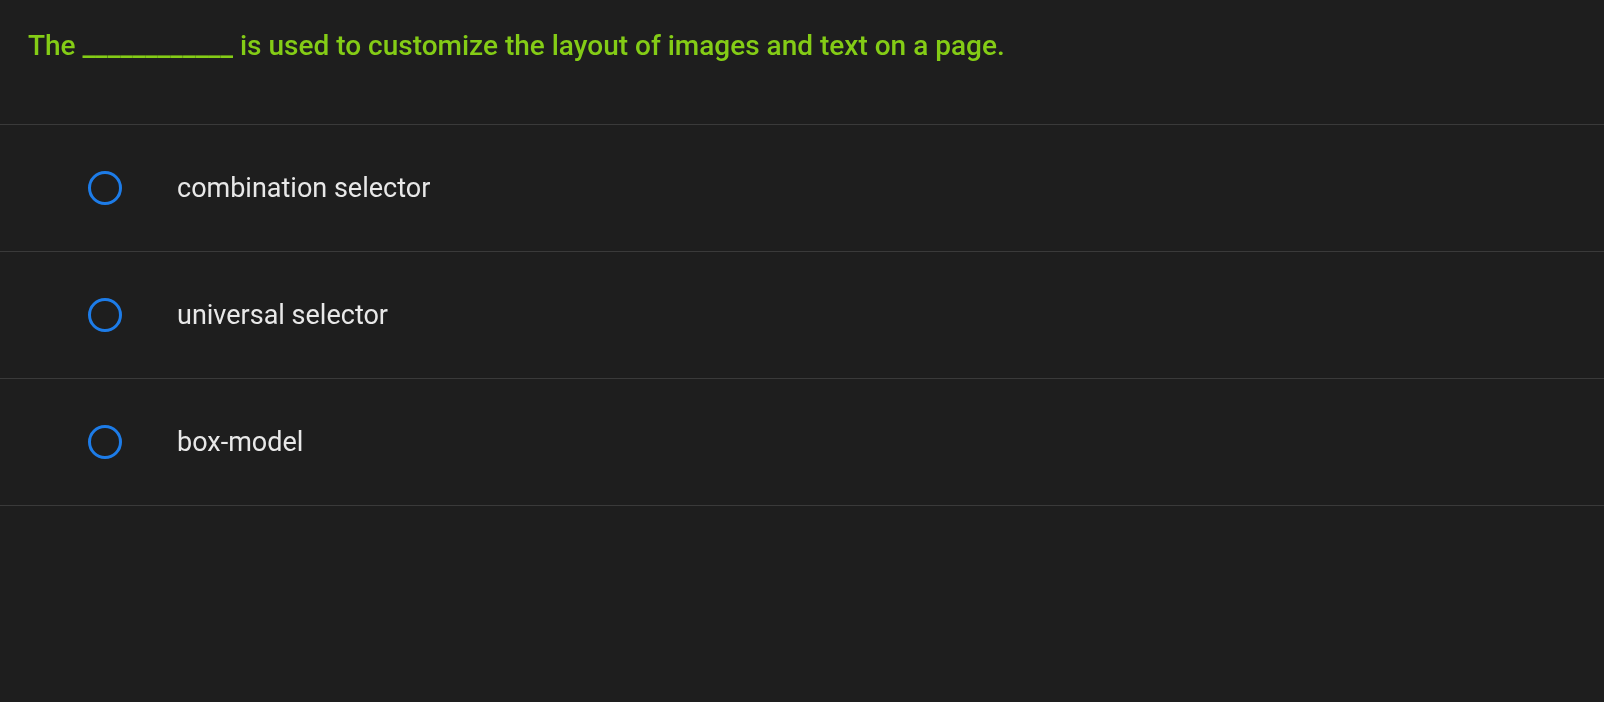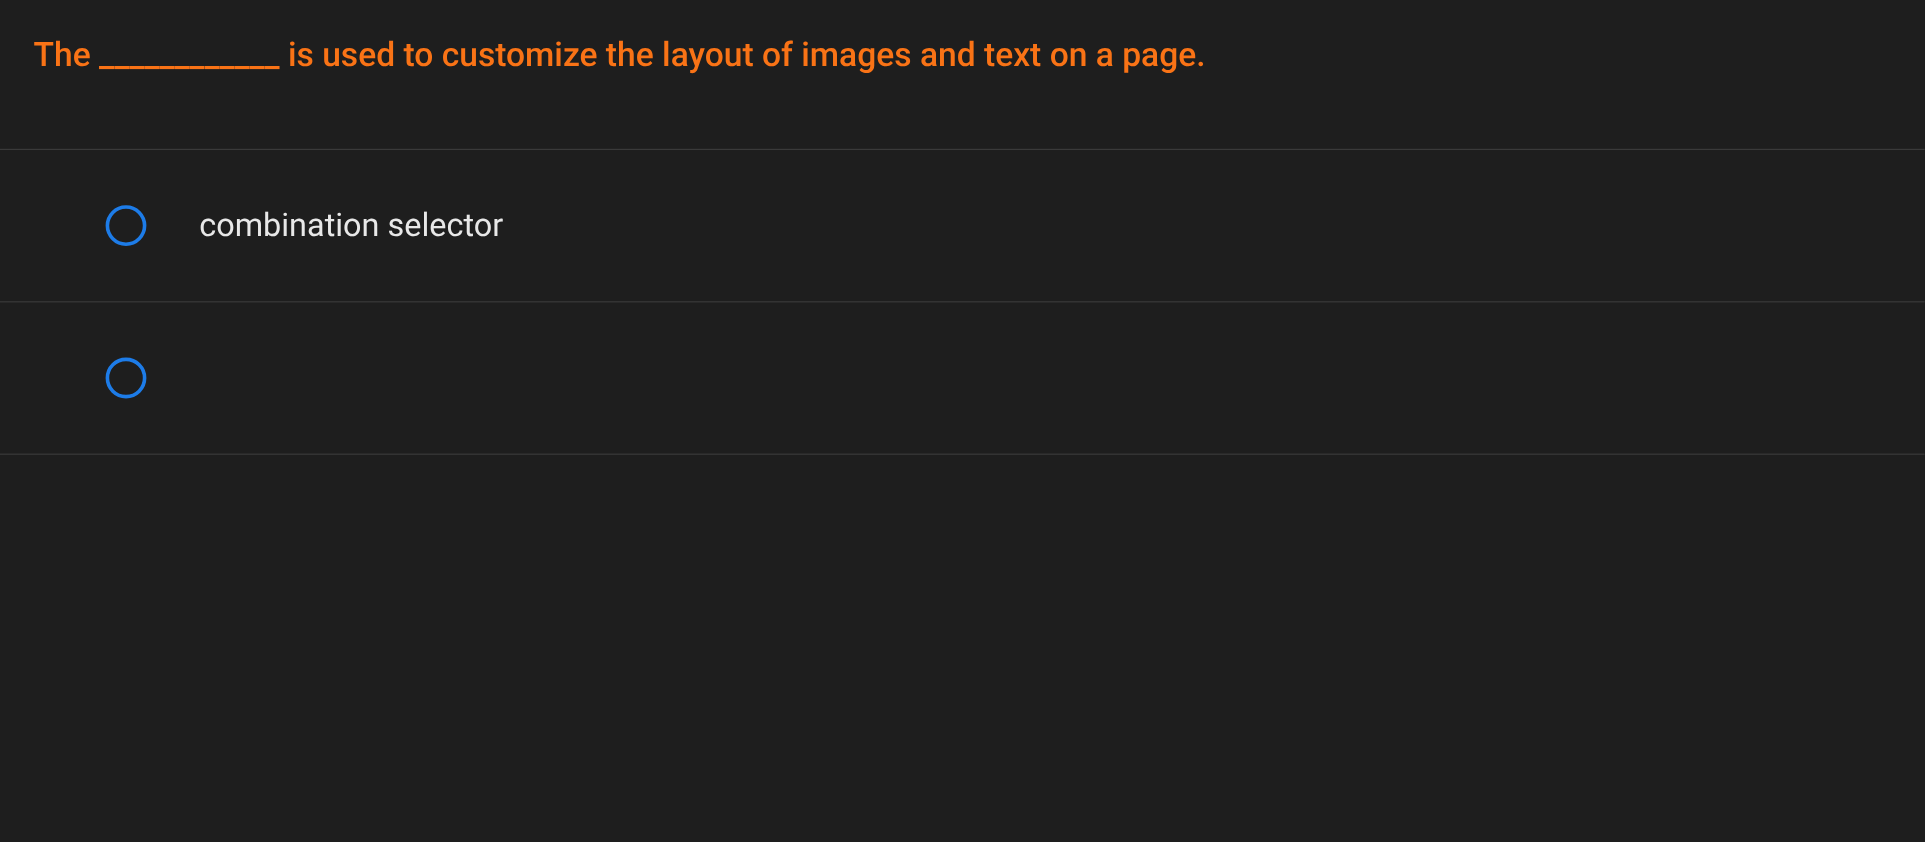--- a/index.html
+++ b/index.html
@@ -15,34 +15,34 @@
       height: 702px;
       overflow: hidden;
     }
     .question-container {
       padding: 28px 28px 60px 28px;
       border-bottom: 1px solid #3a3a3a;
     }
     .question-text {
       font-size: 28px;
       font-weight: 500;
-      color: #f97316;
+      color: #84cc16;
       line-height: 1.3;
     }
     .options-list {
       display: flex;
       flex-direction: column;
     }
     .option-row {
       display: flex;
       align-items: center;
       padding: 46px 0 46px 88px;
       border-bottom: 1px solid #3a3a3a;
       cursor: pointer;
-      gap: 44px;
+      gap: 55px;
     }
     .radio-circle {
       width: 34px;
       height: 34px;
       border: 3px solid #1d7ce8;
       border-radius: 50%;
       flex-shrink: 0;
     }
     .option-label {
       font-size: 27px;
@@ -59,17 +59,22 @@
 
 <div class="options-list">
 
   <div class="option-row">
     <div class="radio-circle"></div>
     <div class="option-label">combination selector</div>
   </div>
 
   <div class="option-row">
     <div class="radio-circle"></div>
+    <div class="option-label">universal selector</div>
   </div>
 
+  <div class="option-row">
+    <div class="radio-circle"></div>
+    <div class="option-label">box-model</div>
+  </div>
 
 
 </div>
 
 </body></html>

